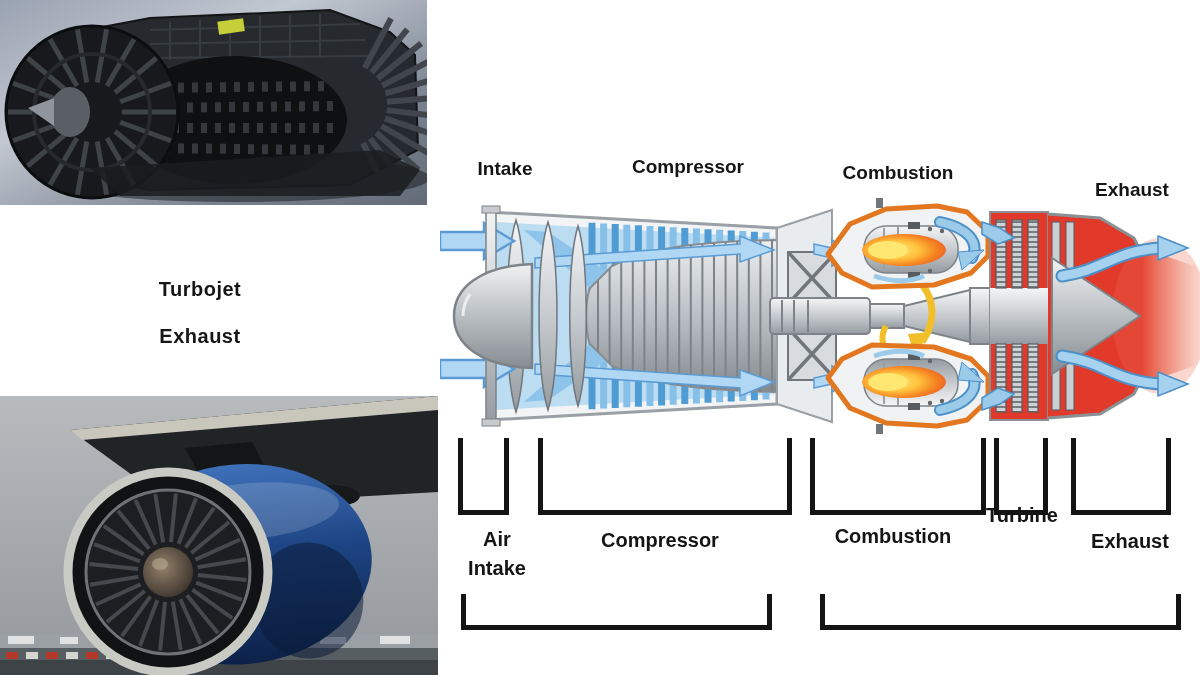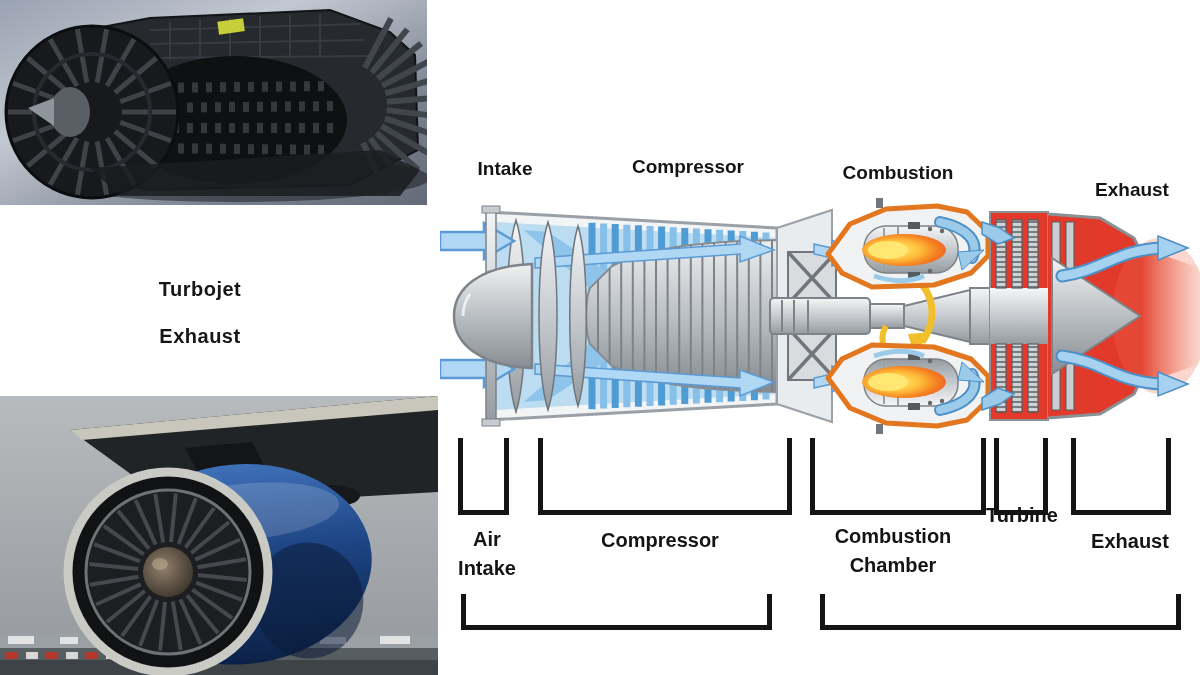--- a/index.html
+++ b/index.html
@@ -371,26 +371,25 @@
   <div class="lbl" style="left:1032px;top:178px;width:200px;">Exhaust</div>
 
   <div class="bracket" style="left:458px;top:438px;width:51px;height:77px;"></div>
   <div class="bracket" style="left:538px;top:438px;width:254px;height:77px;"></div>
   <div class="bracket" style="left:810px;top:438px;width:176px;height:77px;"></div>
   <div class="bracket" style="left:994px;top:438px;width:54px;height:77px;"></div>
   <div class="bracket" style="left:1071px;top:438px;width:100px;height:77px;"></div>
   <div class="bracket" style="left:461px;top:594px;width:311px;height:36px;"></div>
   <div class="bracket" style="left:820px;top:594px;width:361px;height:36px;"></div>
 
-  <div class="lbl lbl2" style="left:437px;top:525px;width:100px;">
+  <div class="lbl lbl2" style="left:447px;top:525px;width:100px;">
     <div>Air</div>
     <div>Intake</div>
   </div>
   <div class="lbl blbl" style="left:560px;top:528px;width:200px;">Compressor</div>
   <div class="lbl lbl2" style="left:793px;top:522px;width:200px;">
     <div>Combustion</div>
-    <div>Chamber</div>
   </div>
   <div class="lbl blbl" style="left:962px;top:503px;width:120px;">Turbine</div>
   <div class="lbl blbl" style="left:1070px;top:529px;width:120px;">Exhaust</div>
 
 
 </div>
 
 </body></html>

